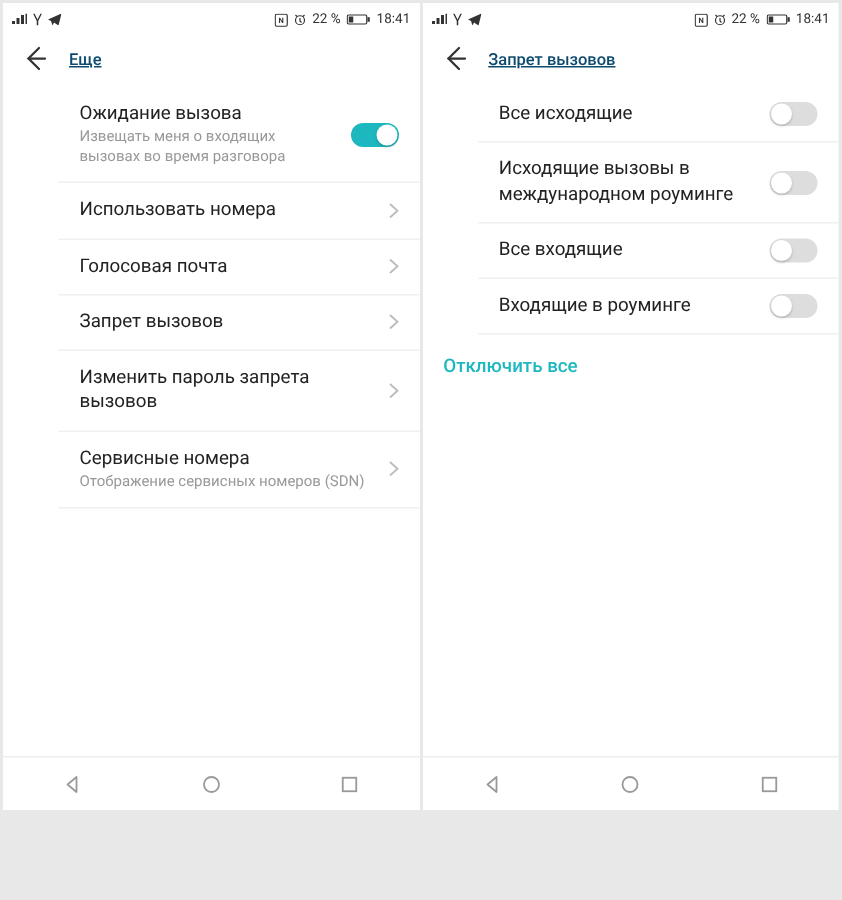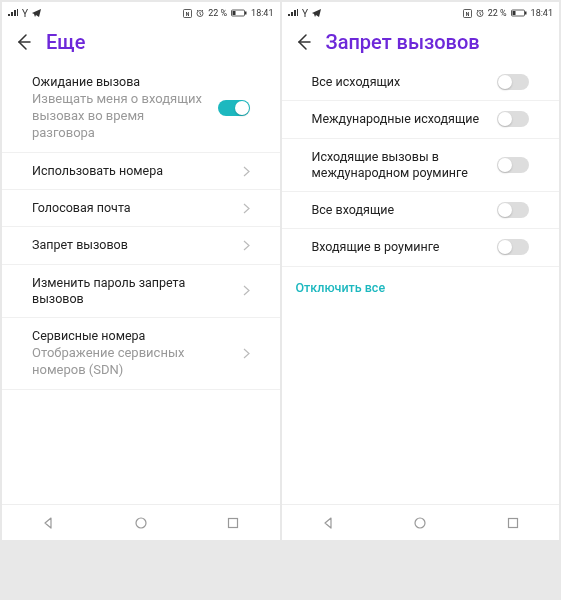--- a/index.html
+++ b/index.html
@@ -30,32 +30,33 @@
   color: #333;
 }
 .sb-left, .sb-right { display: flex; align-items: center; gap: 3px; }
 .sb-right { gap: 4px; }
 .header {
   display: flex;
   align-items: center;
   padding: 8px 12px 10px;
 }
 .back { width: 18px; height: 18px; color: #333; margin-right: 14px; }
-.title { font-size: 20px; font-weight: 500; color: #6d28d9; }
+.title { font-size: 11px; font-weight: 500; color: #0c4a6e; text-decoration: underline; }
 .content { flex: 1; overflow: hidden; }
 .row {
-  padding: 10px 30px;
+  padding: 10px 14px;
   display: flex;
   align-items: center;
   justify-content: space-between;
   border-bottom: 1px solid #f0f0f0;
+  margin-left: 37px;
 }
 .row .txt { flex: 1; margin-right: 8px; }
 .row .label { font-size: 12.5px; color: #222; line-height: 1.3; }
-.row .desc { font-size: 13px; color: #999; line-height: 1.3; margin-top: 1px; }
+.row .desc { font-size: 10px; color: #999; line-height: 1.3; margin-top: 1px; }
 .row.dim .label { color: #bbb; }
 .row.dim .desc { color: #ccc; }
 .chev { color: #bbb; flex-shrink: 0; }
 .toggle {
   width: 32px; height: 16px; border-radius: 10px;
   background: #ddd; position: relative; flex-shrink: 0;
 }
 .toggle::after {
   content: ""; position: absolute; width: 14px; height: 14px;
   border-radius: 50%; background: #fff; top: 1px; left: 1px;
@@ -257,27 +258,21 @@
       <svg width="18" height="18" viewBox="0 0 18 18">
           <path d="M12 2L5 9l7 7" stroke="#333" stroke-width="1.5" fill="none" stroke-linecap="round"></path>
           <path d="M5 9h11" stroke="#333" stroke-width="1.5" stroke-linecap="round"></path>
         </svg>
     </span>
     <span class="title">Запрет вызовов</span>
   </div>
   <div class="content">
     <div class="row">
       <div class="txt">
-          <div class="label">Все исходящих</div>
-        </div>
-      <div class="toggle"></div>
-    </div>
-    <div class="row">
-      <div class="txt">
-          <div class="label">Международные исходящие</div>
+          <div class="label">Все исходящие</div>
         </div>
       <div class="toggle"></div>
     </div>
     <div class="row">
       <div class="txt">
           <div class="label">Исходящие вызовы в международном роуминге</div>
         </div>
       <div class="toggle"></div>
     </div>
     <div class="row">

